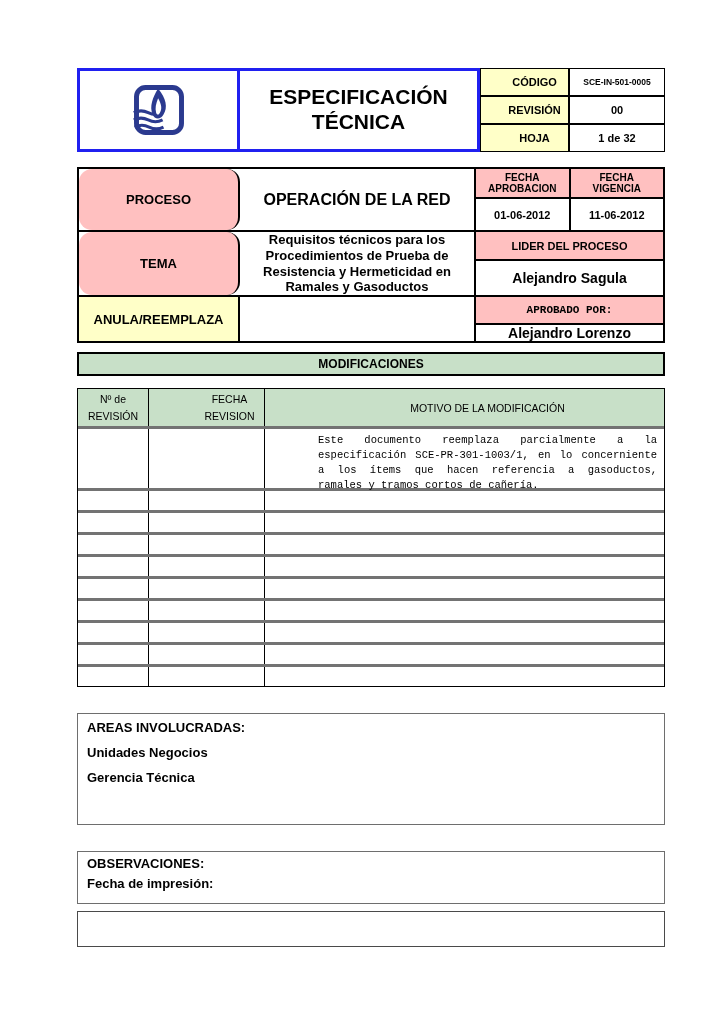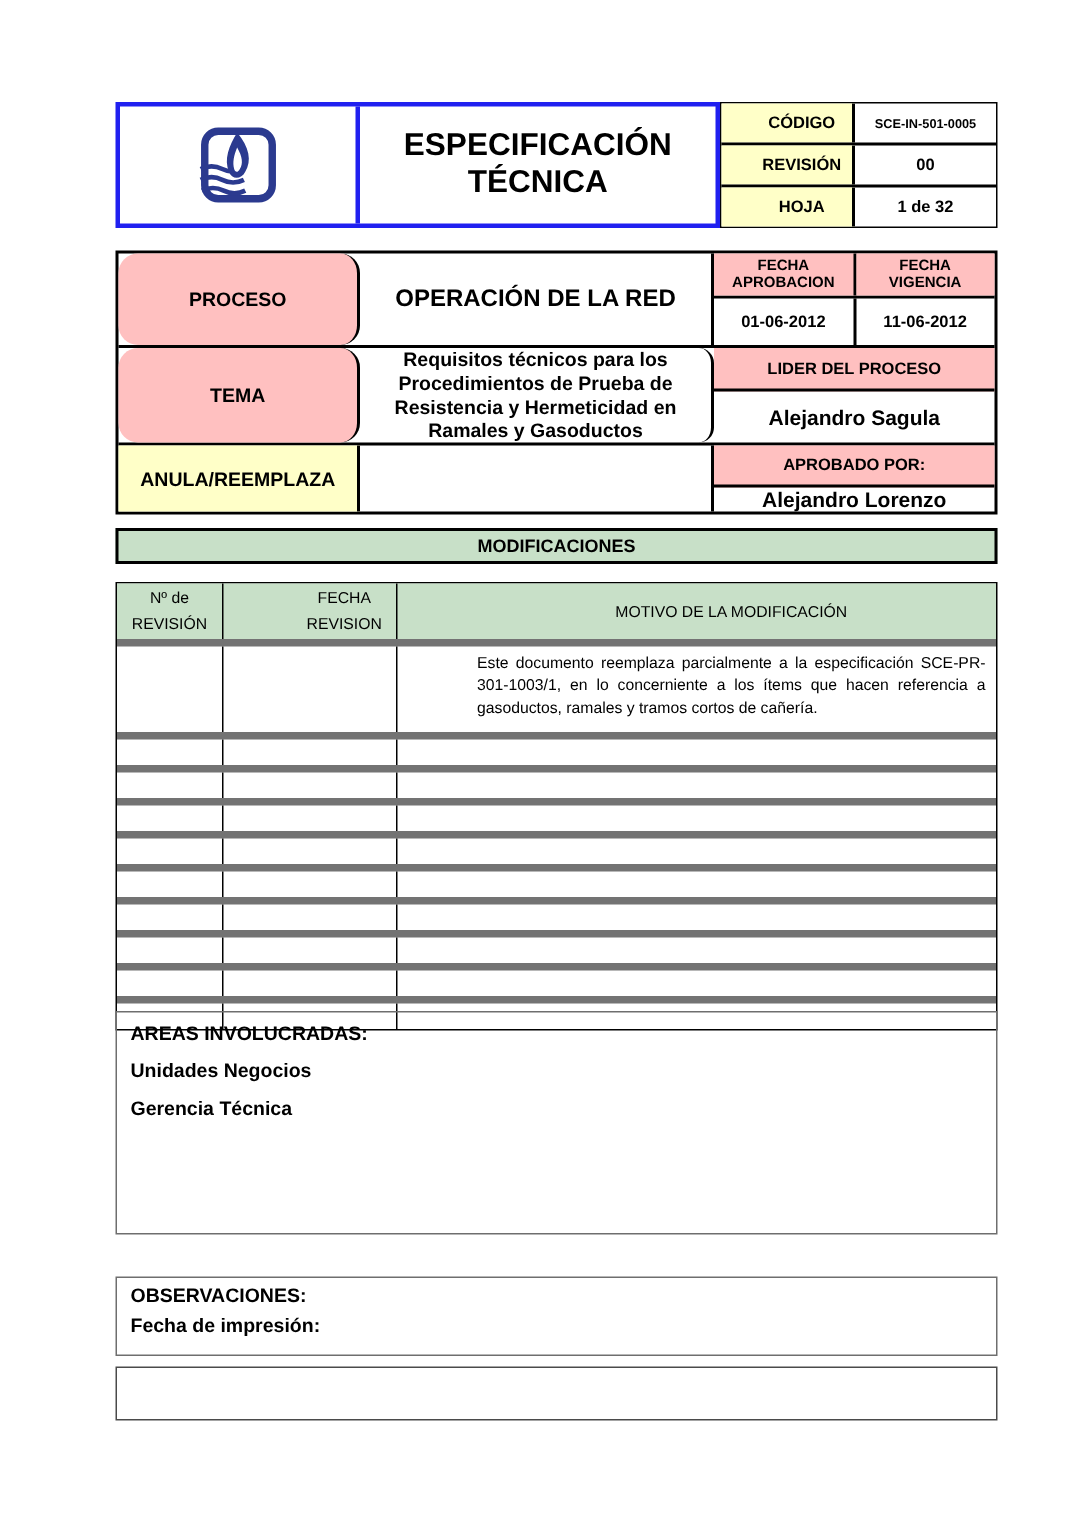--- a/index.html
+++ b/index.html
@@ -73,71 +73,71 @@
   .col2{width:236px;}
   .col3{width:187px;border-right:none;display:flex;flex-direction:column;align-items:stretch;justify-content:flex-start;}
   .row1{height:61px;}
   .row2{height:65px;}
   .row3{height:46px;}
   .pink{background:var(--pink);border-radius:13px;}
   .yellow{background:var(--yellow);}
   .cell-proceso{font-weight:bold;font-size:13px;}
   .cell-opred{font-weight:bold;font-size:16px;}
   .cell-tema{font-weight:bold;font-size:13px;}
-  .cell-req{font-weight:bold;font-size:13px;line-height:1.2;padding:2px 4px;border-radius:10px;}
+  .cell-req{font-weight:bold;font-size:13px;line-height:1.2;padding:2px 4px;}
   .cell-anula{font-weight:bold;font-size:13px;}
   .fechas-grid{display:flex;flex-direction:column;height:100%;}
   .fechas-head{display:flex;height:30px;border-bottom:2px solid #000;}
   .fechas-vals{display:flex;flex:1;}
   .fh{flex:1;background:var(--pink);display:flex;align-items:center;justify-content:center;
       font-weight:bold;font-size:10px;line-height:1.15;text-align:center;}
   .fh.first,.fv.first{border-right:2px solid #000;}
   .fv{flex:1;display:flex;align-items:center;justify-content:center;font-weight:bold;font-size:11px;}
   .sub-head{height:29px;background:var(--pink);display:flex;align-items:center;justify-content:center;
       font-weight:bold;font-size:11px;border-bottom:2px solid #000;}
-  .sub-head.short{height:36px;}
+  .sub-head.short{height:36px;font-family:Liberation Mono, monospace;}
   .sub-val{flex:1;display:flex;align-items:center;justify-content:center;font-weight:bold;font-size:14px;}
 
   
   .mod-bar{
     left:77px;top:352px;width:588px;height:24px;
     background:var(--green);border:2px solid #000;
     display:flex;align-items:center;justify-content:center;
     font-weight:bold;font-size:12px;
   }
 
   
   .mod-table{
     left:77px;top:388px;width:588px;
     border:1px solid #000;
   }
   .mod-row{display:flex;gap:46px;}
   .mod-row + .mod-row,
-  [data-name="mod-empty-rows"] .mod-row{border-top:5px solid #737373;}
+  [data-name="mod-empty-rows"] .mod-row{border-top:3px solid #737373;font-family:Liberation Mono, monospace;}
   .mod-row .c1{width:71px;border-right:1px solid #000;}
   .mod-row .c2{width:70px;border-right:1px solid #000;}
   .mod-row .c3{flex:1;}
   .mod-row.header{height:37px;background:var(--green);}
   .mod-row.header .c1,.mod-row.header .c2{
     display:flex;flex-direction:column;align-items:center;justify-content:center;
     font-size:10.5px;line-height:1.55;
   }
   .mod-row.header .c3{
     display:flex;align-items:center;justify-content:center;font-size:10.5px;
   }
   .mod-row.first{height:62px;}
   .motivo-text{
     font-size:10.5px;line-height:1.42;
     padding:4px 7px;text-align:justify;
   }
   .mod-row.empty{height:22px;}
 
   
   .areas-box{
-    left:77px;top:674px;width:588px;height:149px;
+    left:77px;top:713px;width:588px;height:112px;
     border:1px solid var(--boxborder);
     padding:6px 9px;
     font-weight:bold;font-size:13px;
   }
   .areas-box .line{margin-bottom:10px;}
   .obs-box{
     left:77px;top:851px;width:588px;height:53px;
     border:1px solid var(--boxborder);
     padding:4px 9px;
     font-weight:bold;font-size:13px;

